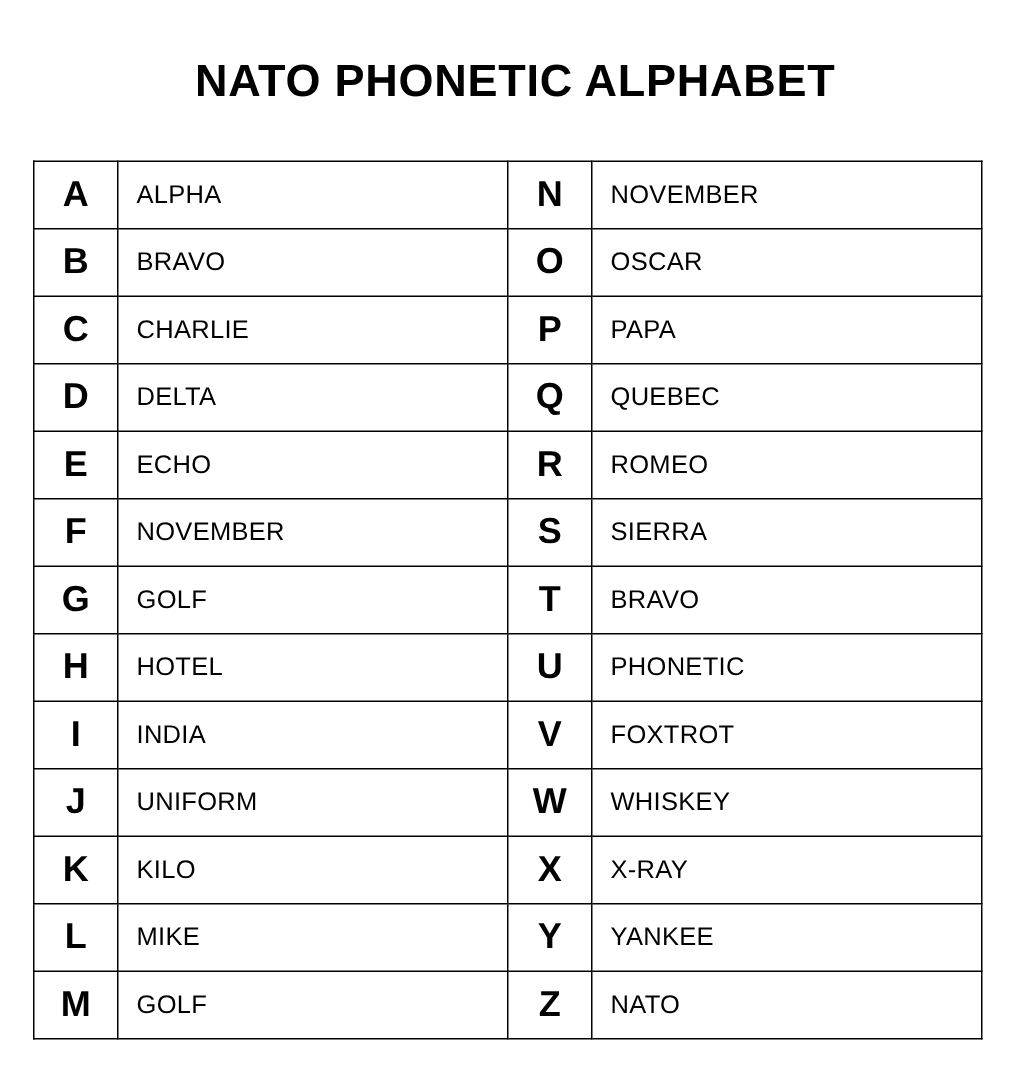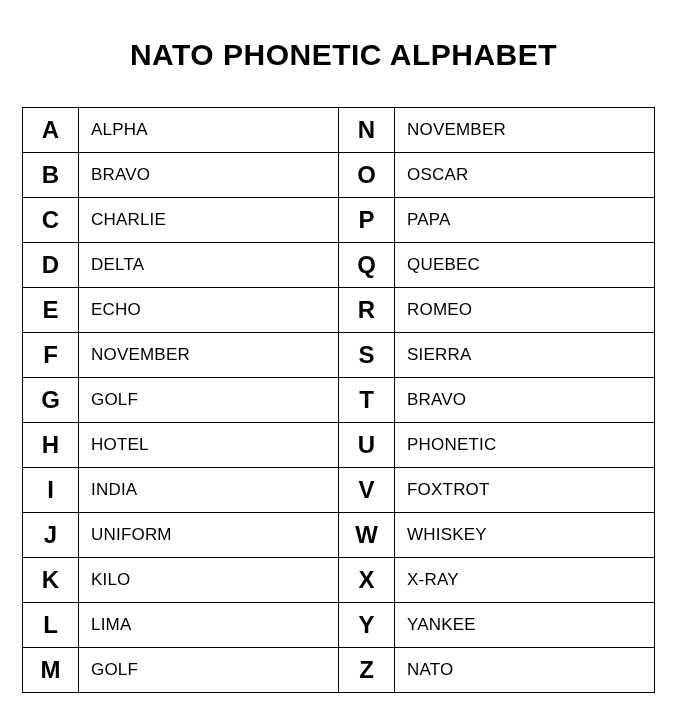--- a/index.html
+++ b/index.html
@@ -143,21 +143,21 @@
 
         <tr>
           <td class="letter">K</td>
           <td class="word">KILO</td>
           <td class="letter">X</td>
           <td class="word">X-RAY</td>
         </tr>
 
         <tr>
           <td class="letter">L</td>
-          <td class="word">LIMA</td>
+          <td class="word">MIKE</td>
           <td class="letter">Y</td>
           <td class="word">YANKEE</td>
         </tr>
 
         <tr>
           <td class="letter">M</td>
           <td class="word">GOLF</td>
           <td class="letter">Z</td>
           <td class="word">NATO</td>
         </tr>

